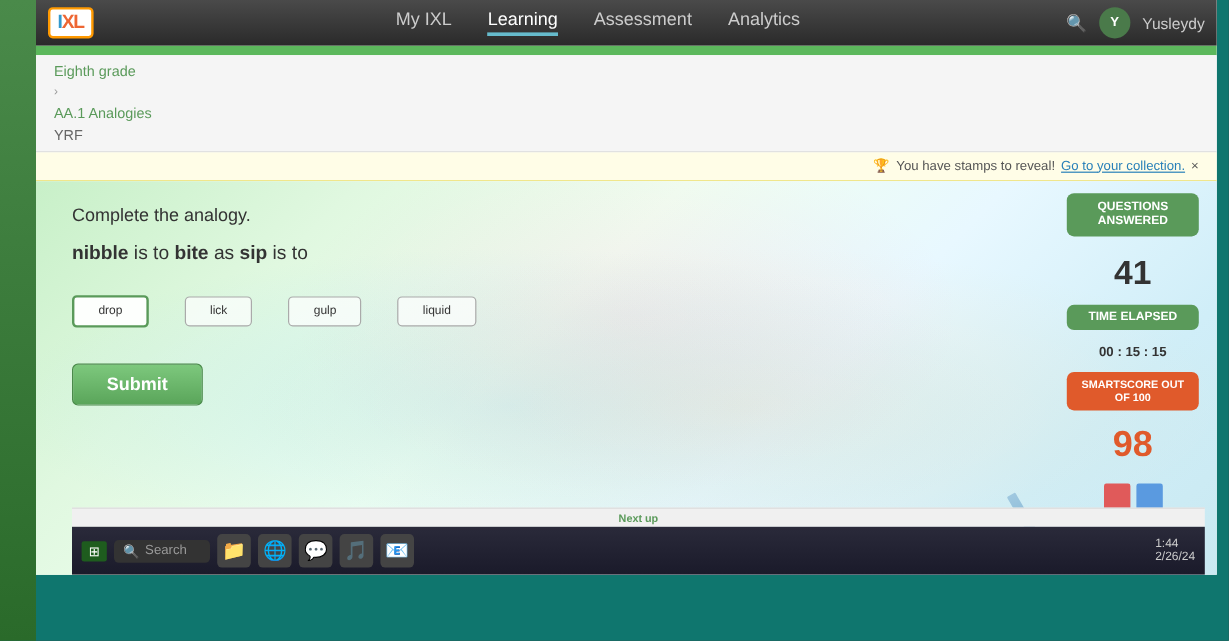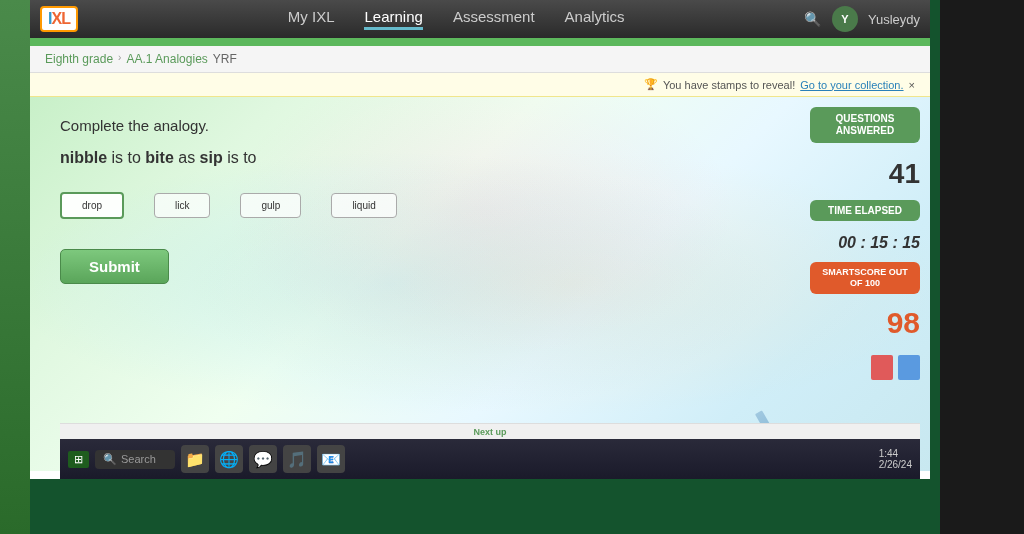--- a/index.html
+++ b/index.html
@@ -6,23 +6,23 @@
     body {
       width: 1024px;
       height: 534px;
       overflow: hidden;
       font-family: Arial, sans-serif;
       background: #1a1a1a;
     }
 
     
     .monitor {
-      width: 940px;
+      width: 1024px;
       height: 534px;
-      background: #14532d;
+      background: #0f766e;
       position: relative;
     }
 
     
     .screen {
       position: absolute;
       top: 0;
       left: 30px;
       right: 10px;
       bottom: 55px;
@@ -111,20 +111,21 @@
     
     .breadcrumb-bar {
       background: #f5f5f5;
       padding: 6px 15px;
       font-size: 12px;
       color: #666;
       border-bottom: 1px solid #ddd;
       display: flex;
       align-items: flex-start;
       gap: 5px;
+      flex-direction: column;
     }
 
     .breadcrumb-link {
       color: #5a9a5a;
       cursor: pointer;
       text-decoration: none;
     }
 
     .breadcrumb-sep {
       color: #999;
@@ -235,21 +236,21 @@
       cursor: pointer;
       width: fit-content;
     }
 
     
     .side-panel {
       width: 140px;
       padding: 10px;
       display: flex;
       flex-direction: column;
-      align-items: flex-end;
+      align-items: center;
       gap: 10px;
       position: relative;
       z-index: 1;
     }
 
     .stat-box {
       background: #5a9a5a;
       border-radius: 6px;
       color: #fff;
       text-align: center;
@@ -281,25 +282,24 @@
       width: 110px;
     }
 
     .time-box-label {
       font-size: 10px;
       font-weight: bold;
       text-transform: uppercase;
     }
 
     .time-value {
-      font-size: 16px;
+      font-size: 11px;
       color: #333;
       font-weight: bold;
       margin-top: 3px;
-      font-style: italic;
     }
 
     .smart-score-box {
       background: #e05a2b;
       border-radius: 6px;
       color: #fff;
       text-align: center;
       padding: 5px 10px;
       width: 110px;
     }

